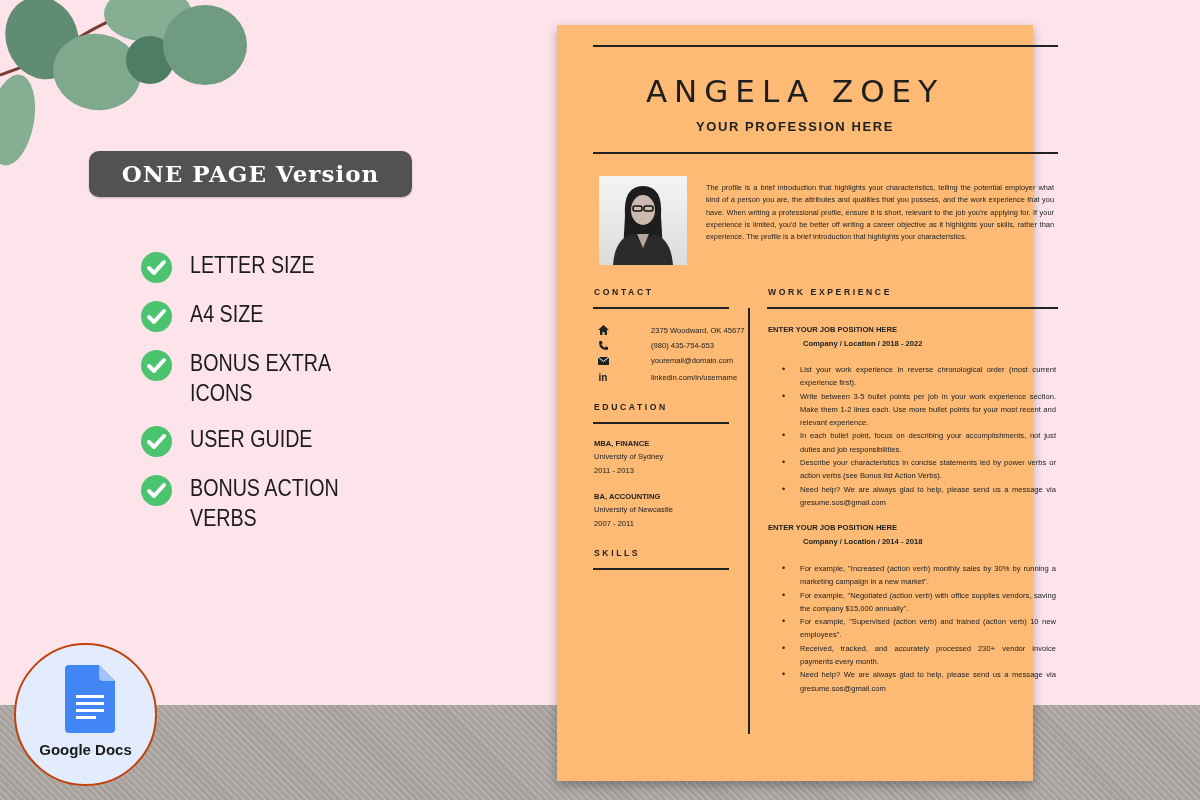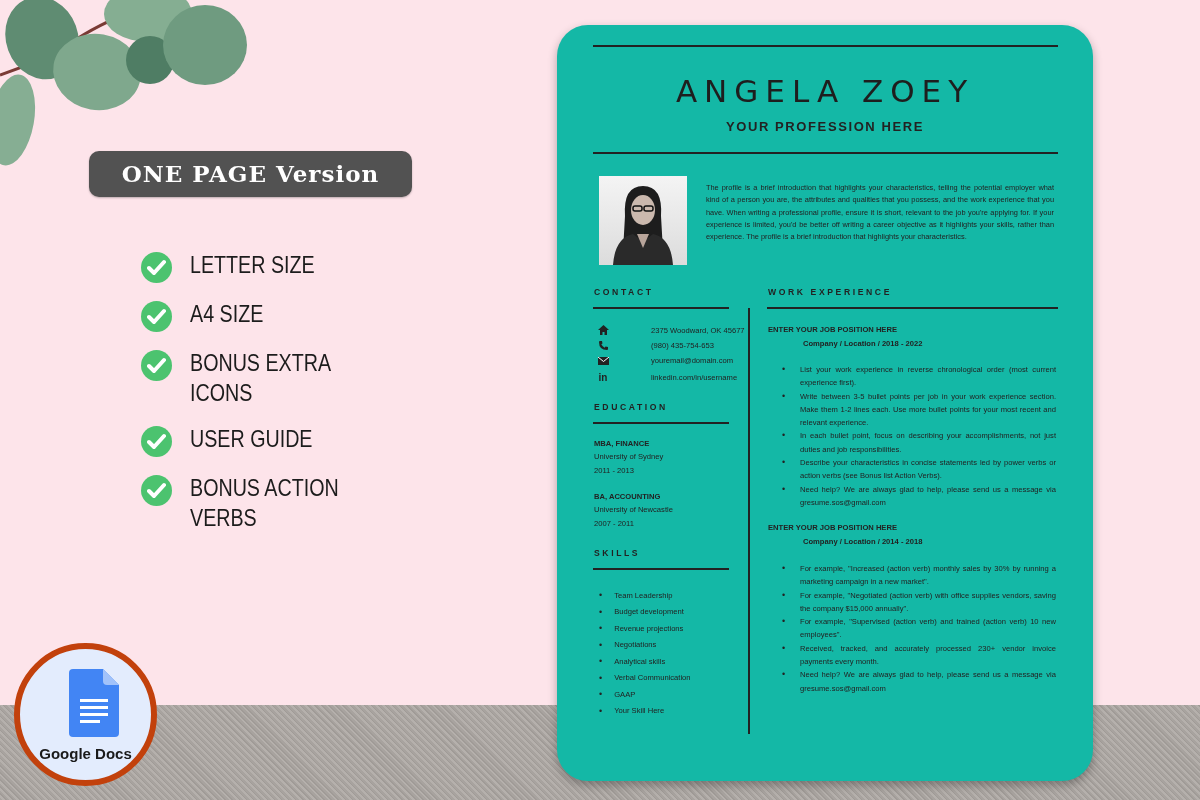--- a/index.html
+++ b/index.html
@@ -30,31 +30,31 @@
   }
   .check svg { position: absolute; left: 6px; top: 7px; }
   .feature-label {
     margin-left: 18px; font-family: "Liberation Sans", sans-serif; font-size: 24px;
     color: #1c1c1c; line-height: 30px; transform: scaleX(0.82); transform-origin: left center;
     width: 190px; white-space: pre-line;
   }
 
   .gdocs {
     position: absolute; left: 14px; top: 643px; width: 143px; height: 143px; border-radius: 50%;
-    background: #e3ecfd; border: 6px solid #c2410c;
+    background: #e3ecfd; border: 2px solid #c2410c;
   }
   .gdocs-icon { position: absolute; left: 49px; top: 20px; }
   .gdocs-label {
     position: absolute; left: 0; width: 100%; top: 96px; text-align: center;
     font-size: 15px; font-weight: bold; color: #1a1a1a;
   }
 
   .paper {
-    position: absolute; left: 557px; top: 25px; width: 536px; height: 756px;
-    background: #14b8a6; box-shadow: 0 4px 10px rgba(0,0,0,0.3); border-radius: 31px;
+    position: absolute; left: 557px; top: 25px; width: 476px; height: 756px;
+    background: #fdba74; box-shadow: 0 4px 10px rgba(0,0,0,0.3);
   }
   .rule { position: absolute; left: 36px; width: 465px; height: 2px; background: #222; }
   .name {
     position: absolute; left: 0; width: 100%; top: 48px; text-align: center;
     font-family: "DejaVu Sans", sans-serif; font-size: 31px; letter-spacing: 7px; color: #1e1e1e;
   }
   .profession {
     position: absolute; left: 0; width: 100%; top: 94px; text-align: center;
     font-size: 13px; font-weight: bold; letter-spacing: 1.6px; color: #222;
   }
@@ -227,30 +227,20 @@
   </div>
   <div class="edu" style="top:465px">
     <div class="deg">BA, ACCOUNTING</div>
     <div>University of Newcastle</div>
     <div>2007 - 2011</div>
   </div>
 
   <div class="sec-title" style="left:37px; top:523px">SKILLS</div>
   <div class="sec-rule" style="left:36px; top:543px; width:136px"></div>
 
-  <ul class="skills">
-    <li>Team Leadership</li>
-    <li>Budget development</li>
-    <li>Revenue projections</li>
-    <li>Negotiations</li>
-    <li>Analytical skills</li>
-    <li>Verbal Communication</li>
-    <li>GAAP</li>
-    <li>Your Skill Here</li>
-  </ul>
 
   <div class="sec-title" style="left:211px; top:262px">WORK EXPERIENCE</div>
   <div class="sec-rule" style="left:210px; top:282px; width:291px"></div>
 
   <div class="job-title" style="top:300px">ENTER YOUR JOB POSITION HERE</div>
   <div class="job-meta" style="top:314px">Company / Location / 2018 - 2022</div>
   <ul class="bullets" style="top:338px">
     <li>List your work experience in reverse chronological order (most current experience first).</li>
     <li>Write between 3-5 bullet points per job in your work experience section. Make them 1-2 lines each. Use more bullet points for your most recent and relevant experience.</li>
     <li>In each bullet point, focus on describing your accomplishments, not just duties and job responsibilities.</li>

